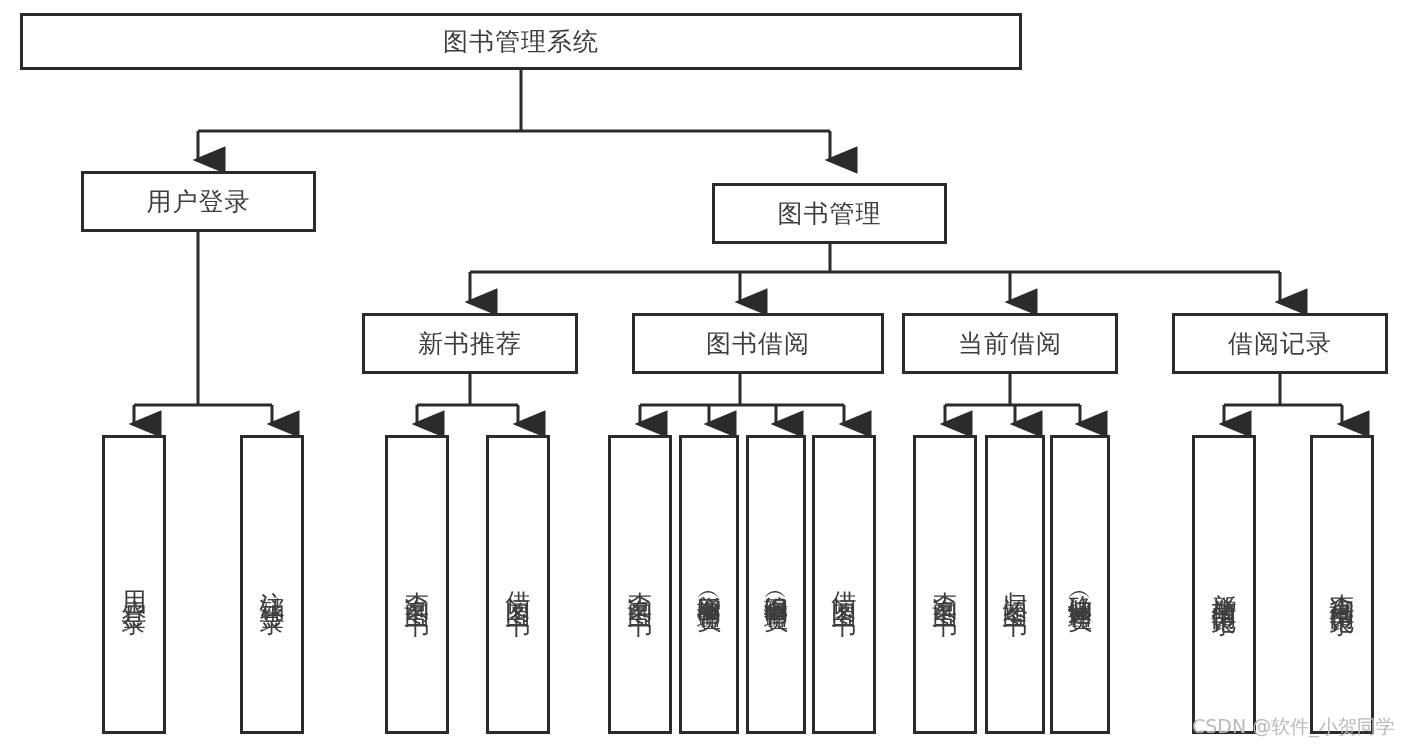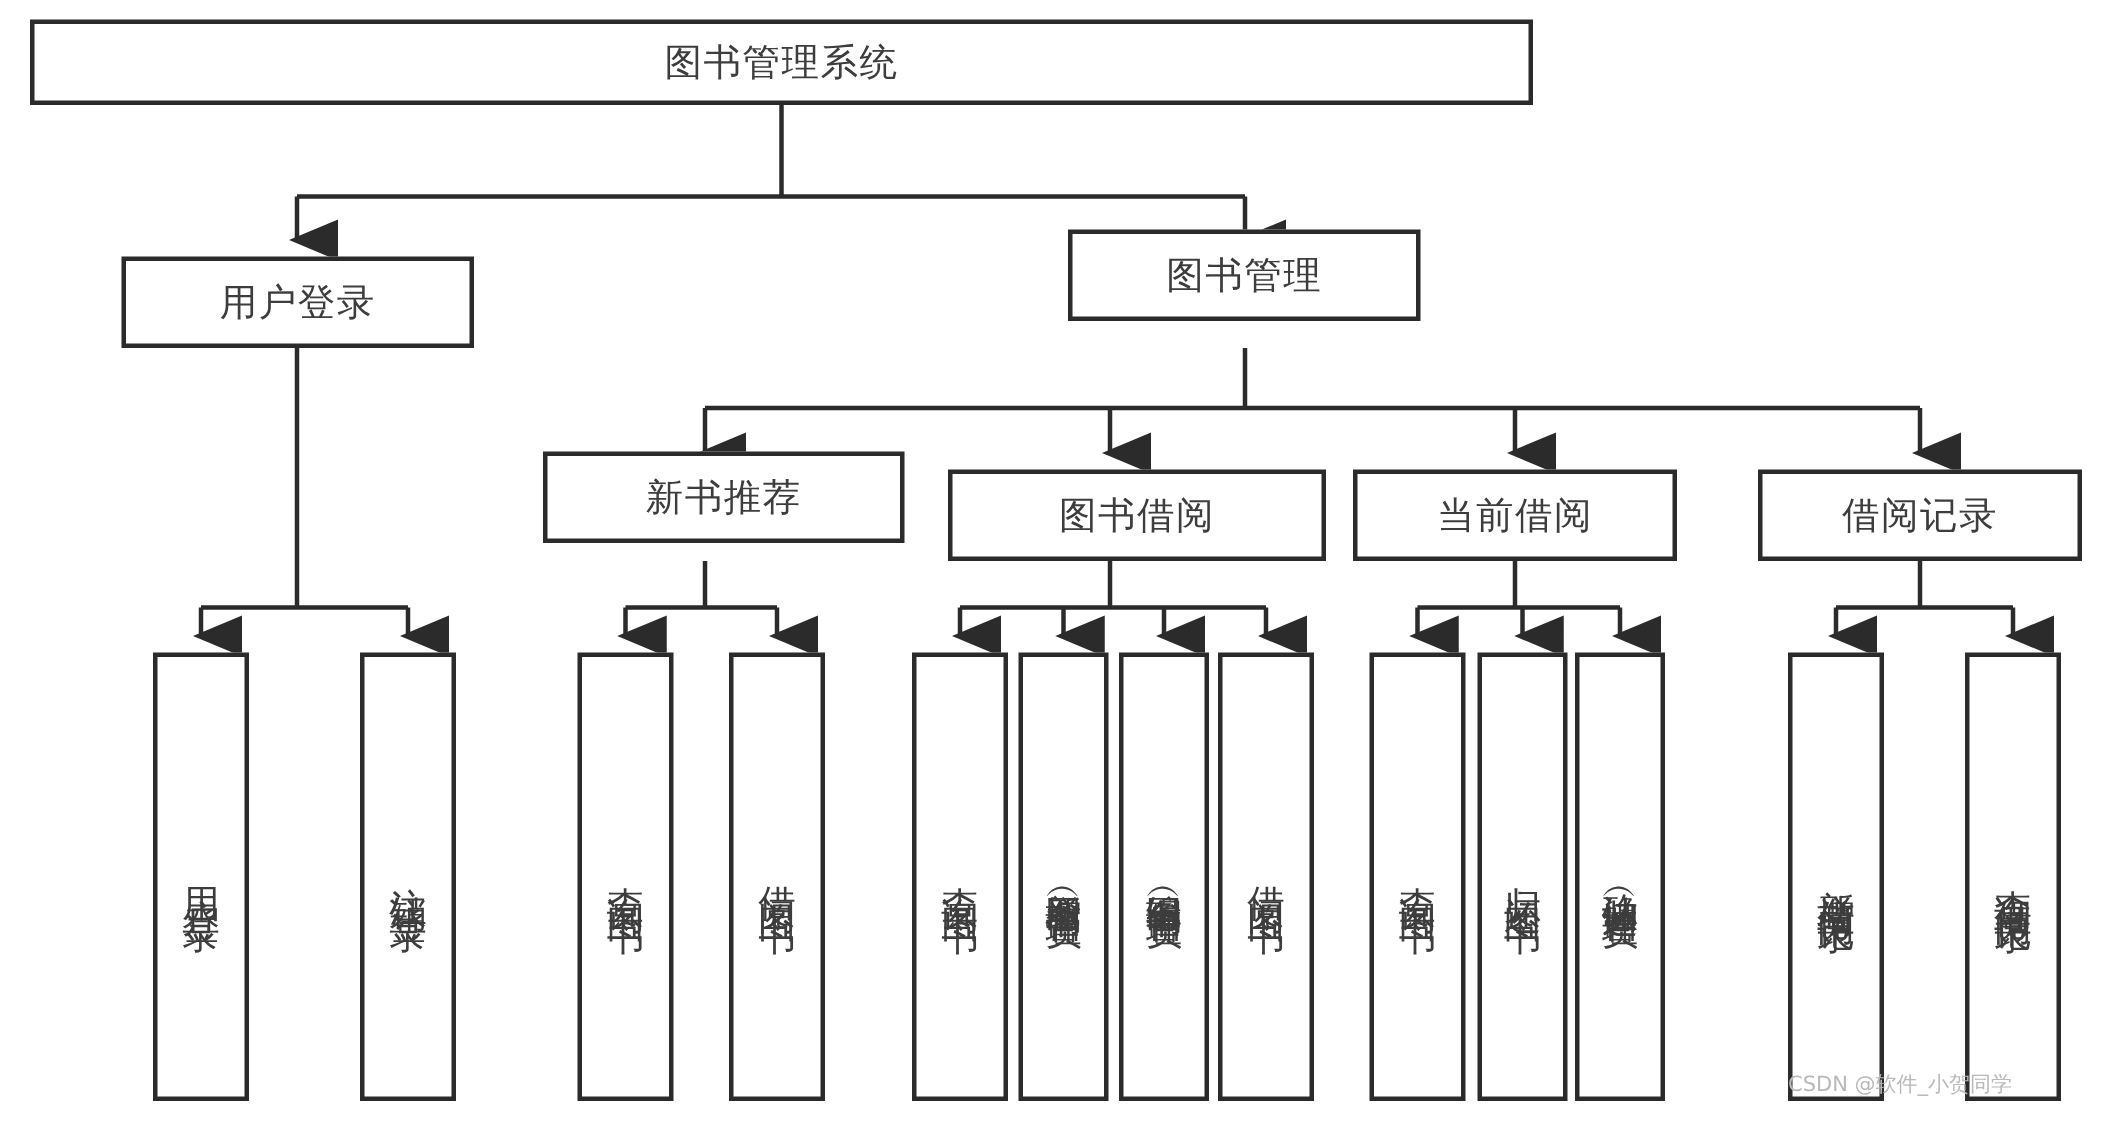--- a/index.html
+++ b/index.html
@@ -47,21 +47,21 @@
     writing-mode: vertical-rl;
     text-orientation: upright;
     letter-spacing: 7px;
     line-height: 1;
     white-space: nowrap;
   }
   .watermark {
     position: absolute;
     left: 1192px;
     top: 714px;
-    font-size: 14px;
+    font-size: 19px;
     color: #b9b9b9;
     white-space: nowrap;
     z-index: 5;
     font-family: "DejaVu Sans", "Liberation Sans", sans-serif;
   }
 </style>
 </head>
 <body>
 
 <div id="canvas">
@@ -117,25 +117,25 @@
     </g>
   </svg>
 
   <div class="node h" id="n-root" style="left: 20px; top: 13px; width: 1002px; height: 57px;">
     <span>图书管理系统</span>
   </div>
 
   <div class="node h" id="n-l2-0" style="left: 81px; top: 171px; width: 235px; height: 61px;">
     <span>用户登录</span>
   </div>
-  <div class="node h" id="n-l2-1" style="left: 712px; top: 153px; width: 235px; height: 61px;">
+  <div class="node h" id="n-l2-1" style="left: 712px; top: 183px; width: 235px; height: 61px;">
     <span>图书管理</span>
   </div>
 
-  <div class="node h" id="n-l3-0" style="left: 362px; top: 301px; width: 241px; height: 61px;">
+  <div class="node h" id="n-l3-0" style="left: 362px; top: 313px; width: 216px; height: 61px;">
     <span>新书推荐</span>
   </div>
   <div class="node h" id="n-l3-1" style="left: 632px; top: 313px; width: 252px; height: 61px;">
     <span>图书借阅</span>
   </div>
   <div class="node h" id="n-l3-3" style="left: 1172px; top: 313px; width: 216px; height: 61px;">
     <span>借阅记录</span>
   </div>
   <div class="node h" id="n-l3-2" style="left: 902px; top: 313px; width: 216px; height: 61px;">
     <span>当前借阅</span>

